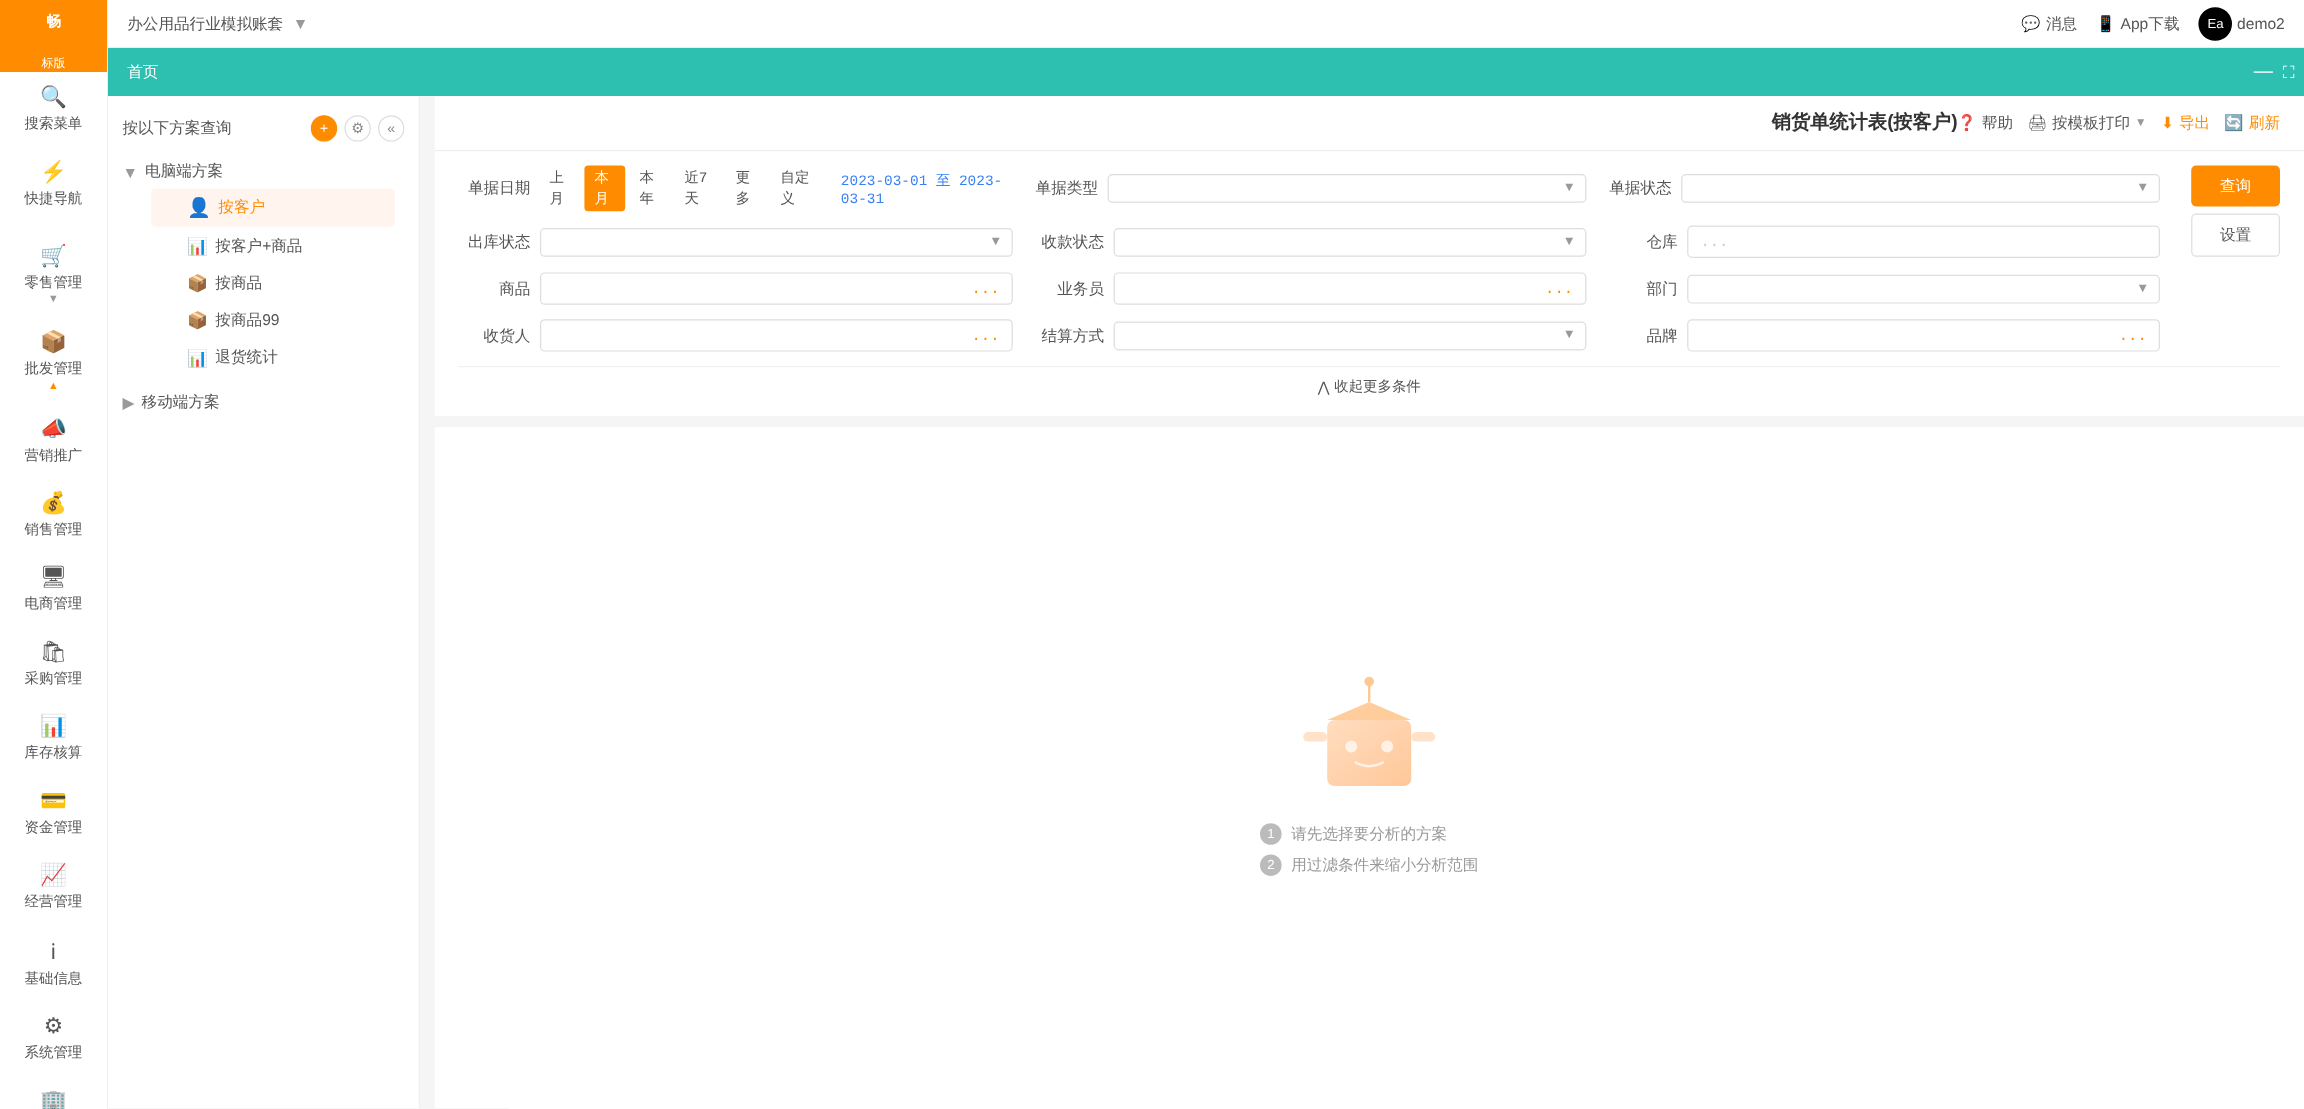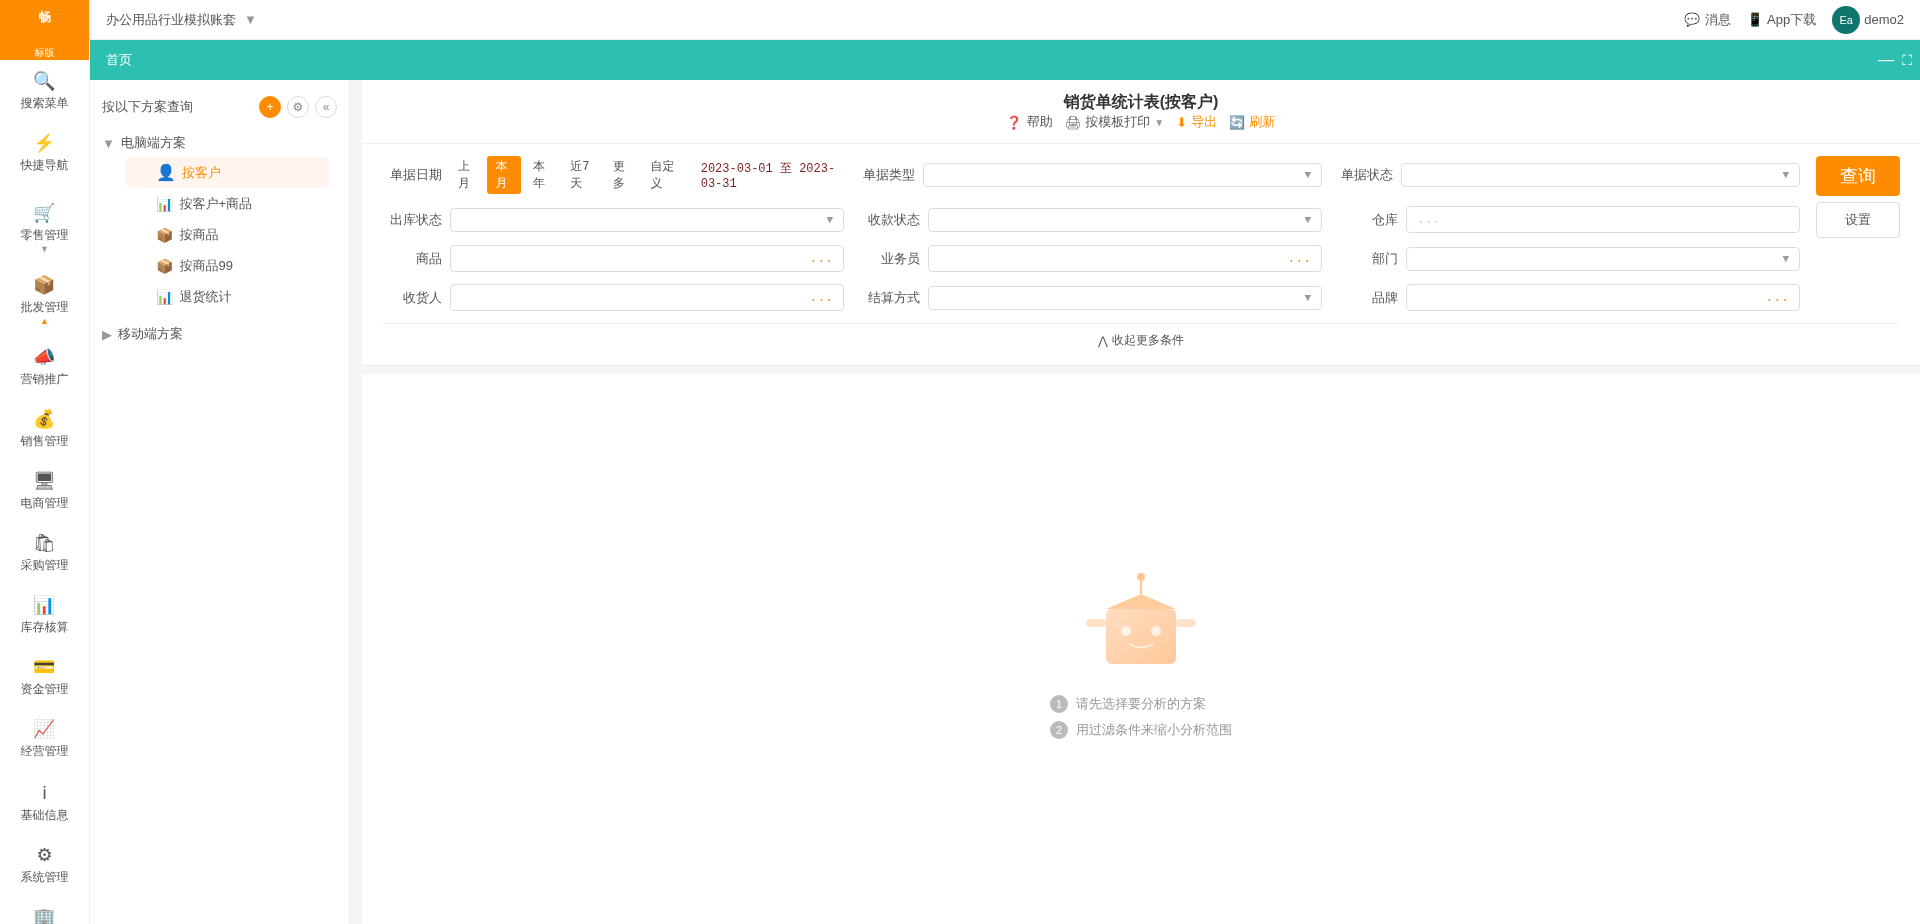--- a/index.html
+++ b/index.html
@@ -14,21 +14,21 @@
     .sidebar-divider { width: 70px; height: 1px; background: #eee; margin: 4px 0; }
 
     
     .main { flex: 1; display: flex; flex-direction: column; height: 924px; overflow: hidden; }
 
     
     .top-header { height: 40px; background: #fff; display: flex; align-items: center; justify-content: space-between; padding: 0 16px; border-bottom: 1px solid #eee; flex-shrink: 0; }
     .header-left { display: flex; align-items: center; gap: 8px; font-size: 13px; color: #555; }
     .header-right { display: flex; align-items: center; gap: 16px; font-size: 13px; color: #555; }
     .header-right-item { display: flex; align-items: center; gap: 4px; cursor: pointer; }
-    .avatar { width: 28px; height: 28px; border-radius: 50%; background: #0f766e; color: #fff; display: flex; align-items: center; justify-content: center; font-size: 11px; text-align: right; }
+    .avatar { width: 28px; height: 28px; border-radius: 50%; background: #000000; color: #fff; display: flex; align-items: center; justify-content: center; font-size: 11px; text-align: right; }
 
     
     .tab-bar { height: 40px; background: #2dbfb0; display: flex; align-items: center; padding: 0 0; flex-shrink: 0; }
     .tab { height: 40px; padding: 0 16px; display: flex; align-items: center; gap: 8px; cursor: pointer; color: rgba(255,255,255,0.8); font-size: 13px; }
     .tab.active { background: #fff; color: #333; }
     .tab-close { font-size: 12px; color: #999; cursor: pointer; }
     .tab-home { color: #fff; font-size: 13px; }
 
     
     .page-content { flex: 1; display: flex; overflow: hidden; background: #f5f5f5; gap: 12px; }
@@ -39,39 +39,39 @@
     .left-panel-title { font-size: 13px; color: #555; font-weight: 500; }
     .left-panel-actions { display: flex; align-items: center; gap: 6px; }
     .panel-action-btn { width: 22px; height: 22px; border-radius: 50%; border: 1px solid #ddd; background: #fff; display: flex; align-items: center; justify-content: center; cursor: pointer; font-size: 12px; color: #888; }
     .tree-group { padding: 4px 12px; }
     .tree-group-label { display: flex; align-items: center; gap: 6px; font-size: 13px; color: #555; cursor: pointer; padding: 4px 0; }
     .tree-item { display: flex; align-items: center; gap: 6px; padding: 6px 12px 6px 30px; cursor: pointer; font-size: 13px; color: #555; border-radius: 4px; margin: 1px 8px; }
     .tree-item.active { background: #fff5ee; color: #ff8c00; }
     .tree-subgroup { padding-left: 16px; }
 
     
-    .page-title-bar { background: #fff; padding: 12px 20px; display: flex; align-items: center; justify-content: space-between; border-bottom: 1px solid #eee; flex-shrink: 0; flex-direction: column; }
+    .page-title-bar { background: #fff; padding: 12px 20px; display: flex; align-items: center; justify-content: flex-end; border-bottom: 1px solid #eee; flex-shrink: 0; }
     .page-title { font-size: 16px; font-weight: 600; color: #333; }
     .title-actions { display: flex; align-items: center; gap: 12px; font-size: 13px; color: #555; }
     .title-action-btn { display: flex; align-items: center; gap: 4px; cursor: pointer; color: #555; }
     .export-btn { display: flex; align-items: center; gap: 4px; cursor: pointer; color: #ff8c00; }
     .refresh-btn { display: flex; align-items: center; gap: 4px; cursor: pointer; color: #ff8c00; }
     .filter-row { display: flex; align-items: center; gap: 16px; margin-bottom: 12px; }
     .filter-row:last-child { margin-bottom: 0; }
     .filter-label { font-size: 13px; color: #555; white-space: nowrap; min-width: 60px; text-align: right; }
     .date-tabs { display: flex; align-items: center; gap: 4px; margin-right: 8px; }
     .date-tab { padding: 2px 8px; border-radius: 3px; cursor: pointer; font-size: 12px; color: #555; }
     .date-tab.active { background: #ff8c00; color: #fff; border-radius: 3px; }
-    .date-range { font-size: 12px; color: #7f1d1d; }
+    .date-range { font-size: 12px; color: #3b82f6; }
     .select-box { border: 1px solid #ddd; border-radius: 4px; padding: 5px 10px; font-size: 13px; color: #555; display: flex; align-items: center; justify-content: space-between; cursor: pointer; min-width: 200px; flex: 1; background: #fff; }
     .select-box-placeholder { color: #ccc; }
     .select-arrow { color: #999; font-size: 11px; }
 
     .filter-item { display: flex; align-items: center; flex: 1; gap: 8px; font-family: Liberation Mono, monospace; }
-    .btn-query { background: #ff8c00; color: #fff; border: none; border-radius: 4px; padding: 8px 24px; font-size: 18px; cursor: pointer; }
+    .btn-query { background: #ff8c00; color: #fff; border: none; border-radius: 4px; padding: 8px 24px; font-size: 13px; cursor: pointer; }
     .btn-settings { background: #fff; color: #555; border: 1px solid #ddd; border-radius: 4px; padding: 8px 16px; font-size: 13px; cursor: pointer; }
 
     
     .empty-state { flex: 1; display: flex; flex-direction: column; align-items: center; justify-content: center; gap: 16px; background: #fff; margin-top: 8px; }
     .empty-tips { display: flex; flex-direction: column; gap: 8px; }
     .empty-tip { display: flex; align-items: center; gap: 8px; font-size: 13px; color: #999; }
     .tip-num { width: 18px; height: 18px; border-radius: 50%; background: #ddd; color: #fff; display: flex; align-items: center; justify-content: center; font-size: 11px; flex-shrink: 0; }
 
   </style>
 </head>

